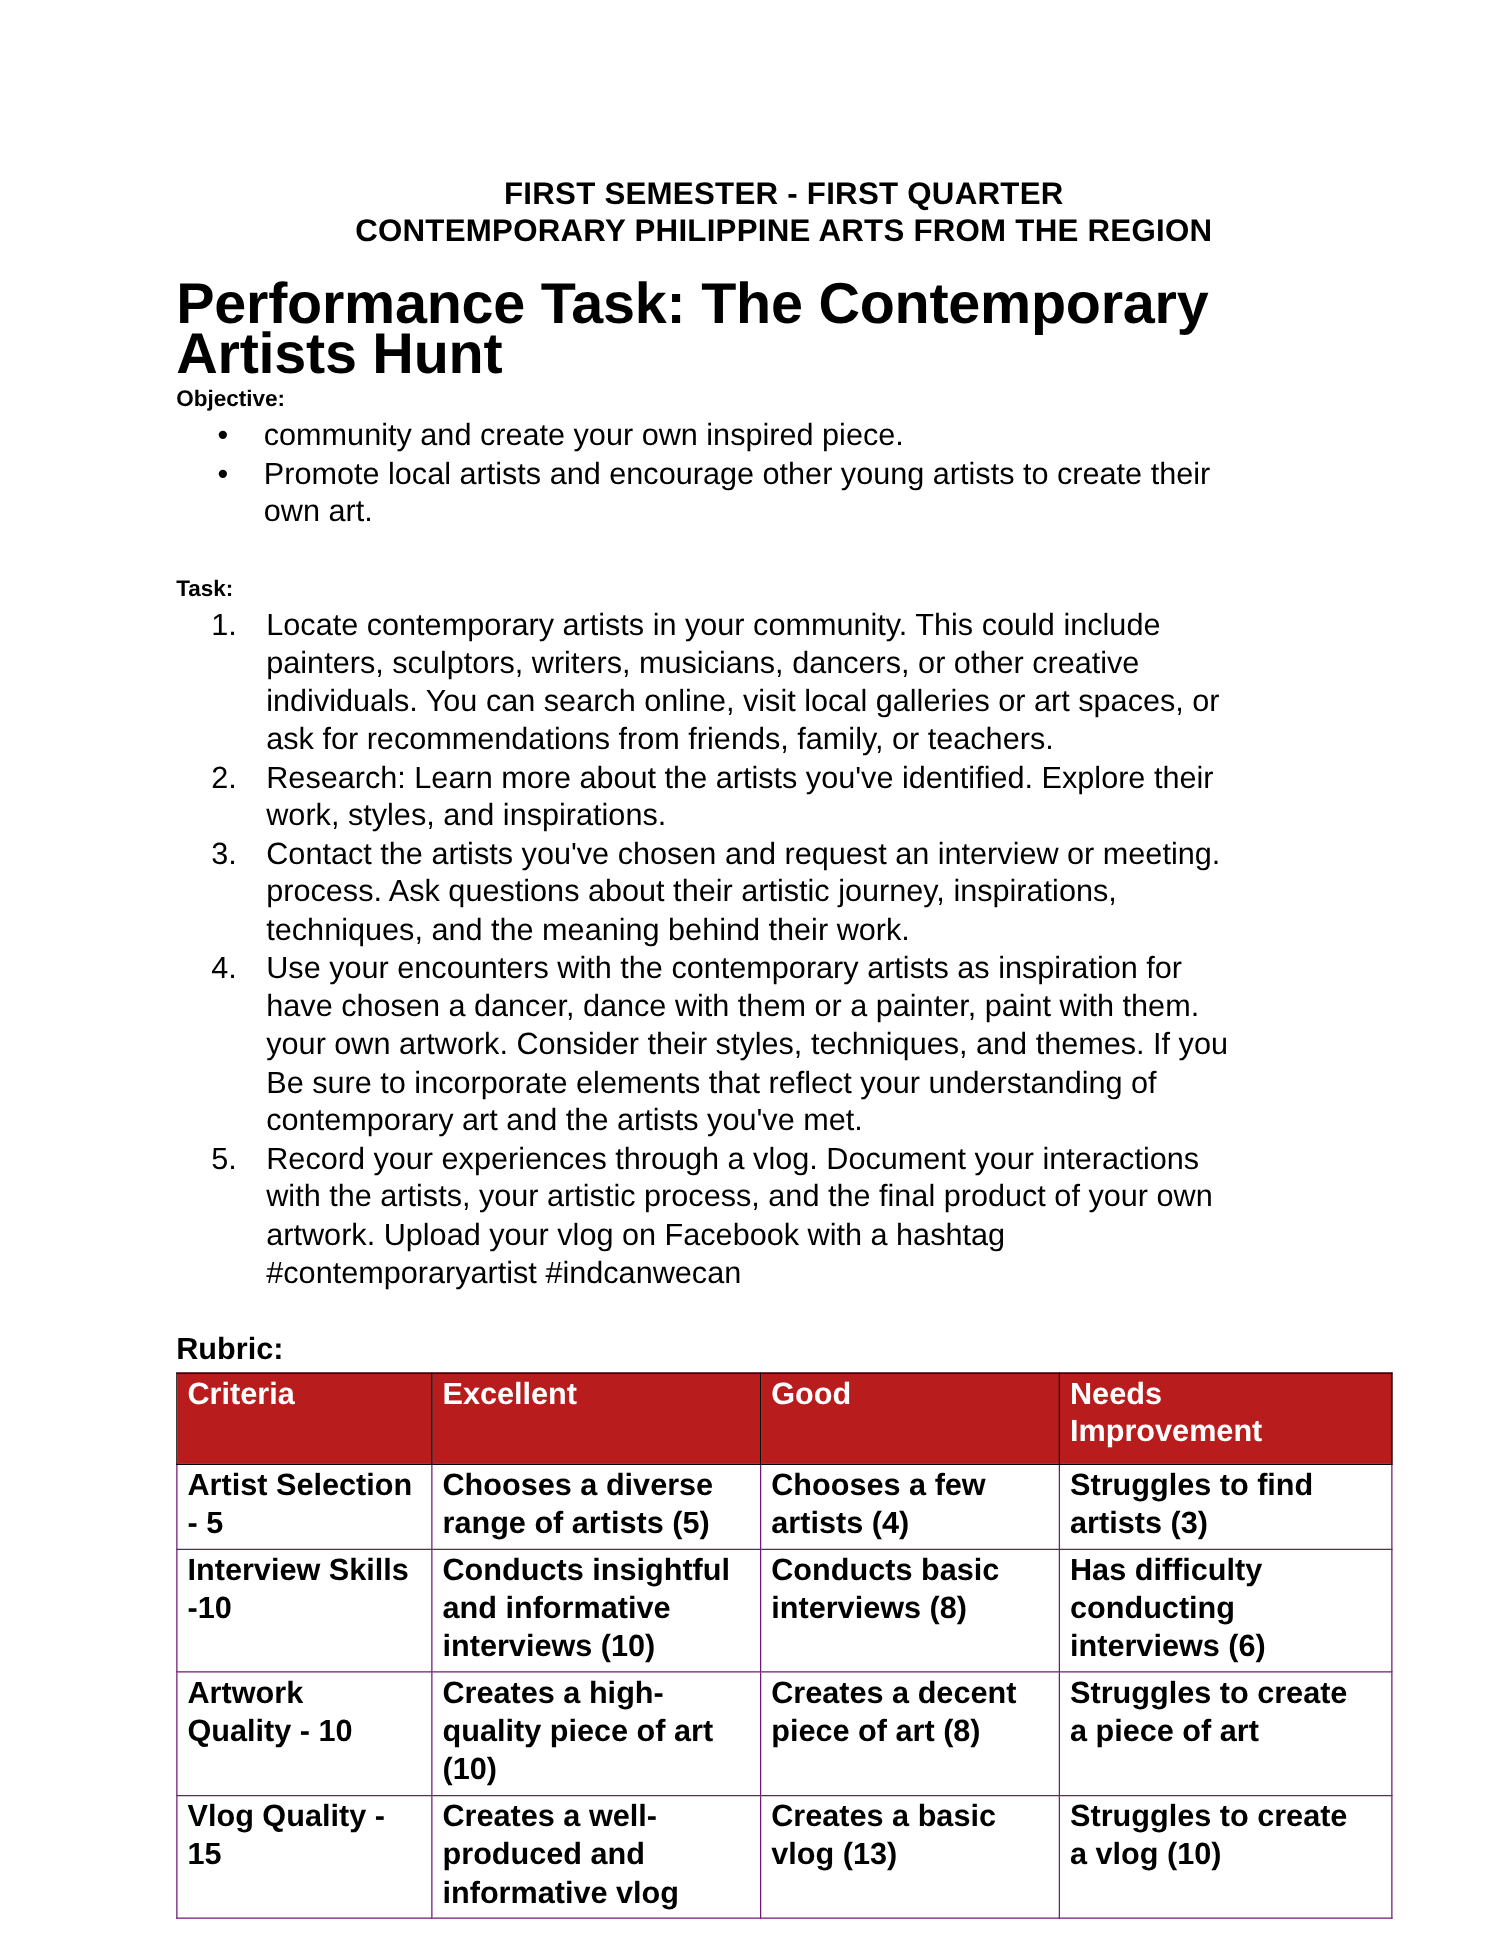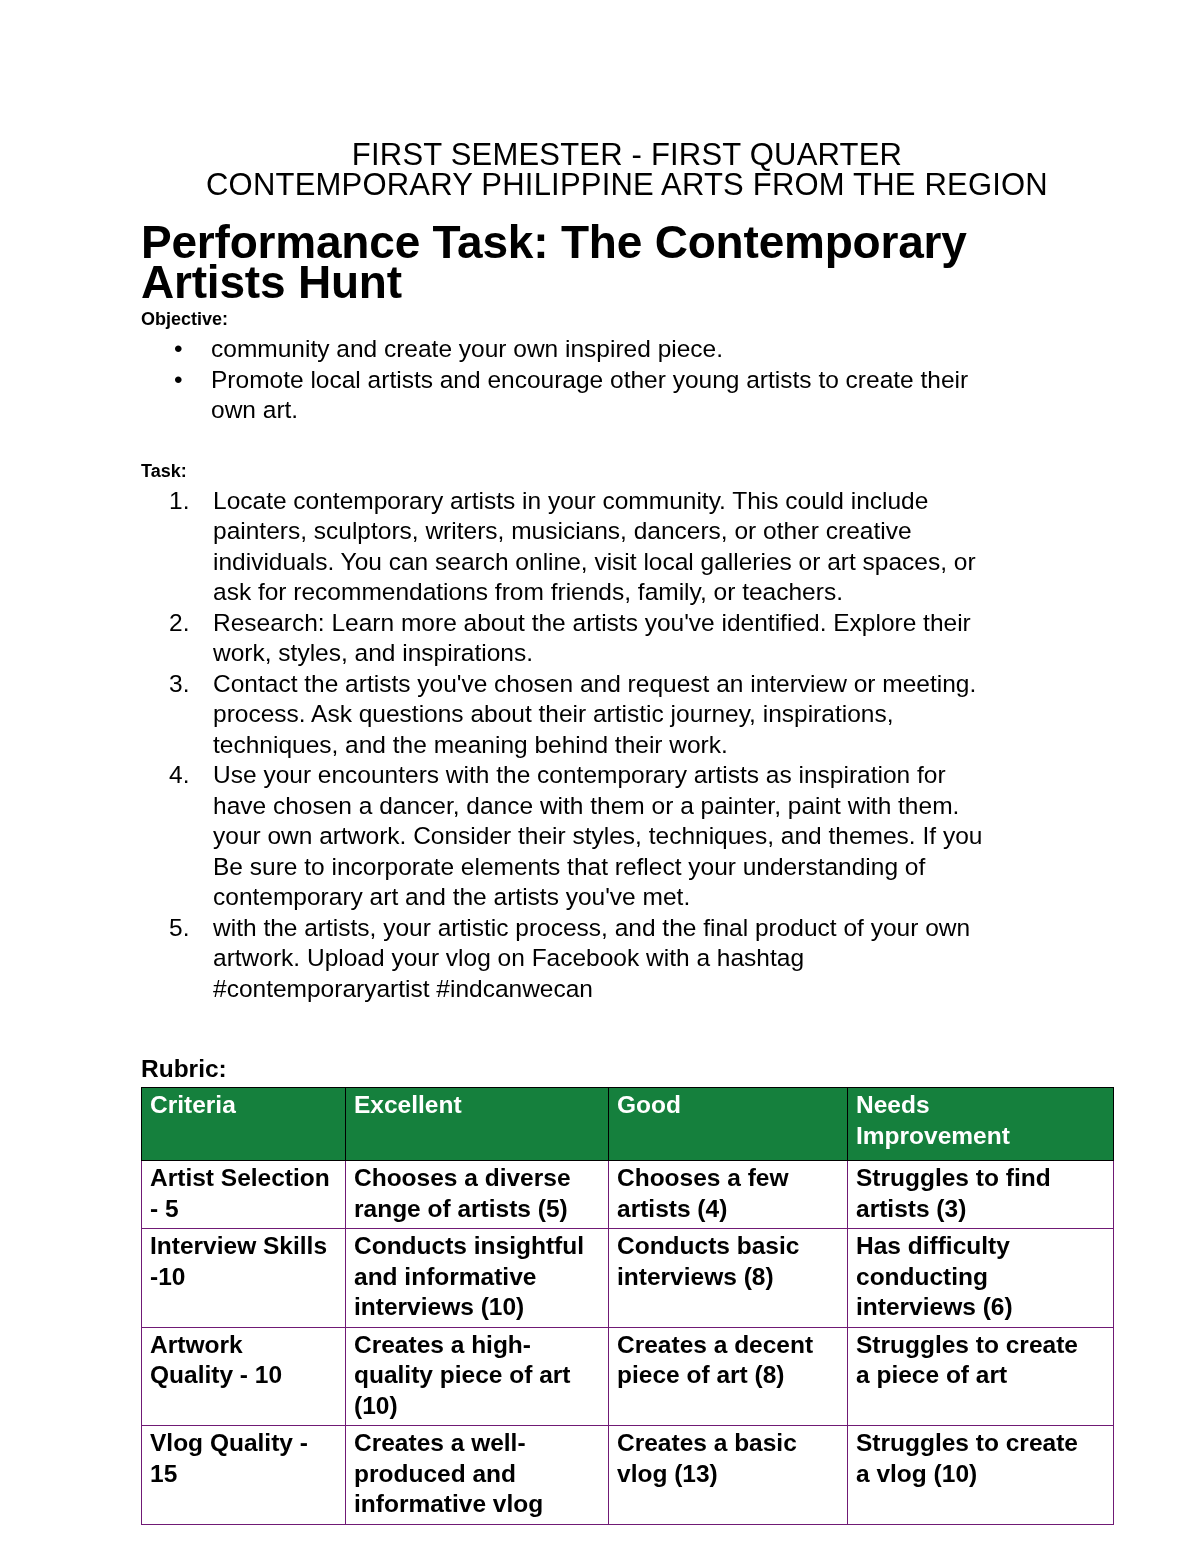--- a/index.html
+++ b/index.html
@@ -19,24 +19,24 @@
     position: relative;
     width: 1200px;
     height: 1553px;
     box-sizing: border-box;
     padding: 140px 87px 0 141px;
   }
 
   
   .doc-header {
     text-align: center;
-    font-size: 31px;
+    font-size: 25px;
     line-height: 30px;
     letter-spacing: 0.2px;
-    font-weight: normal;
+    font-weight: bold;
   }
   .doc-header .hline { display: block; white-space: nowrap; }
 
   
   .doc-title {
     margin: 22px 0 0 0;
     font-size: 46px;
     font-weight: bold;
     line-height: 40px;
     letter-spacing: -0.2px;
@@ -95,41 +95,41 @@
     line-height: 30.5px;
   }
 
   .lines .ln { display: block; white-space: nowrap; }
 
   
   .rubric-label {
     font-size: 24.5px;
     font-weight: bold;
     line-height: 30px;
-    margin-top: 50px;
+    margin-top: 30px;
   }
 
   table.rubric {
     border-collapse: collapse;
     width: 972px;
     margin-top: 3px;
     table-layout: fixed;
   }
   table.rubric th,
   table.rubric td {
     border: 1px solid #701a75;
     vertical-align: top;
     padding: 2px 7px 4px 8px;
     font-size: 24.5px;
     line-height: 30.5px;
     font-weight: bold;
     text-align: left;
   }
   table.rubric thead th {
-    background: #15803d;
+    background: #b91c1c;
     color: #ffffff;
     font-weight: bold;
     border: 1px solid #000000;
     height: 66px;
     padding-top: 2px;
   }
   table.rubric tbody td .cl { display: block; white-space: nowrap; }
   table.rubric thead th .cl { display: block; white-space: nowrap; }
 
   col.c1 { width: 204px; }
@@ -200,20 +200,21 @@
         <span class="ln">Use your encounters with the contemporary artists as inspiration for</span>
         <span class="ln">have chosen a dancer, dance with them or a painter, paint with them.</span>
         <span class="ln">your own artwork. Consider their styles, techniques, and themes. If you</span>
         <span class="ln">Be sure to incorporate elements that reflect your understanding of</span>
         <span class="ln">contemporary art and the artists you've met.</span>
       </span>
     </li>
     <li>
       <span class="marker">5.</span>
       <span class="lines">
+        <span class="ln">Record your experiences through a vlog. Document your interactions</span>
         <span class="ln">with the artists, your artistic process, and the final product of your own</span>
         <span class="ln">artwork. Upload your vlog on Facebook with a hashtag</span>
         <span class="ln">#contemporaryartist #indcanwecan</span>
       </span>
     </li>
   </ol>
 
   <div class="rubric-label">Rubric:</div>
 
   <table class="rubric">

